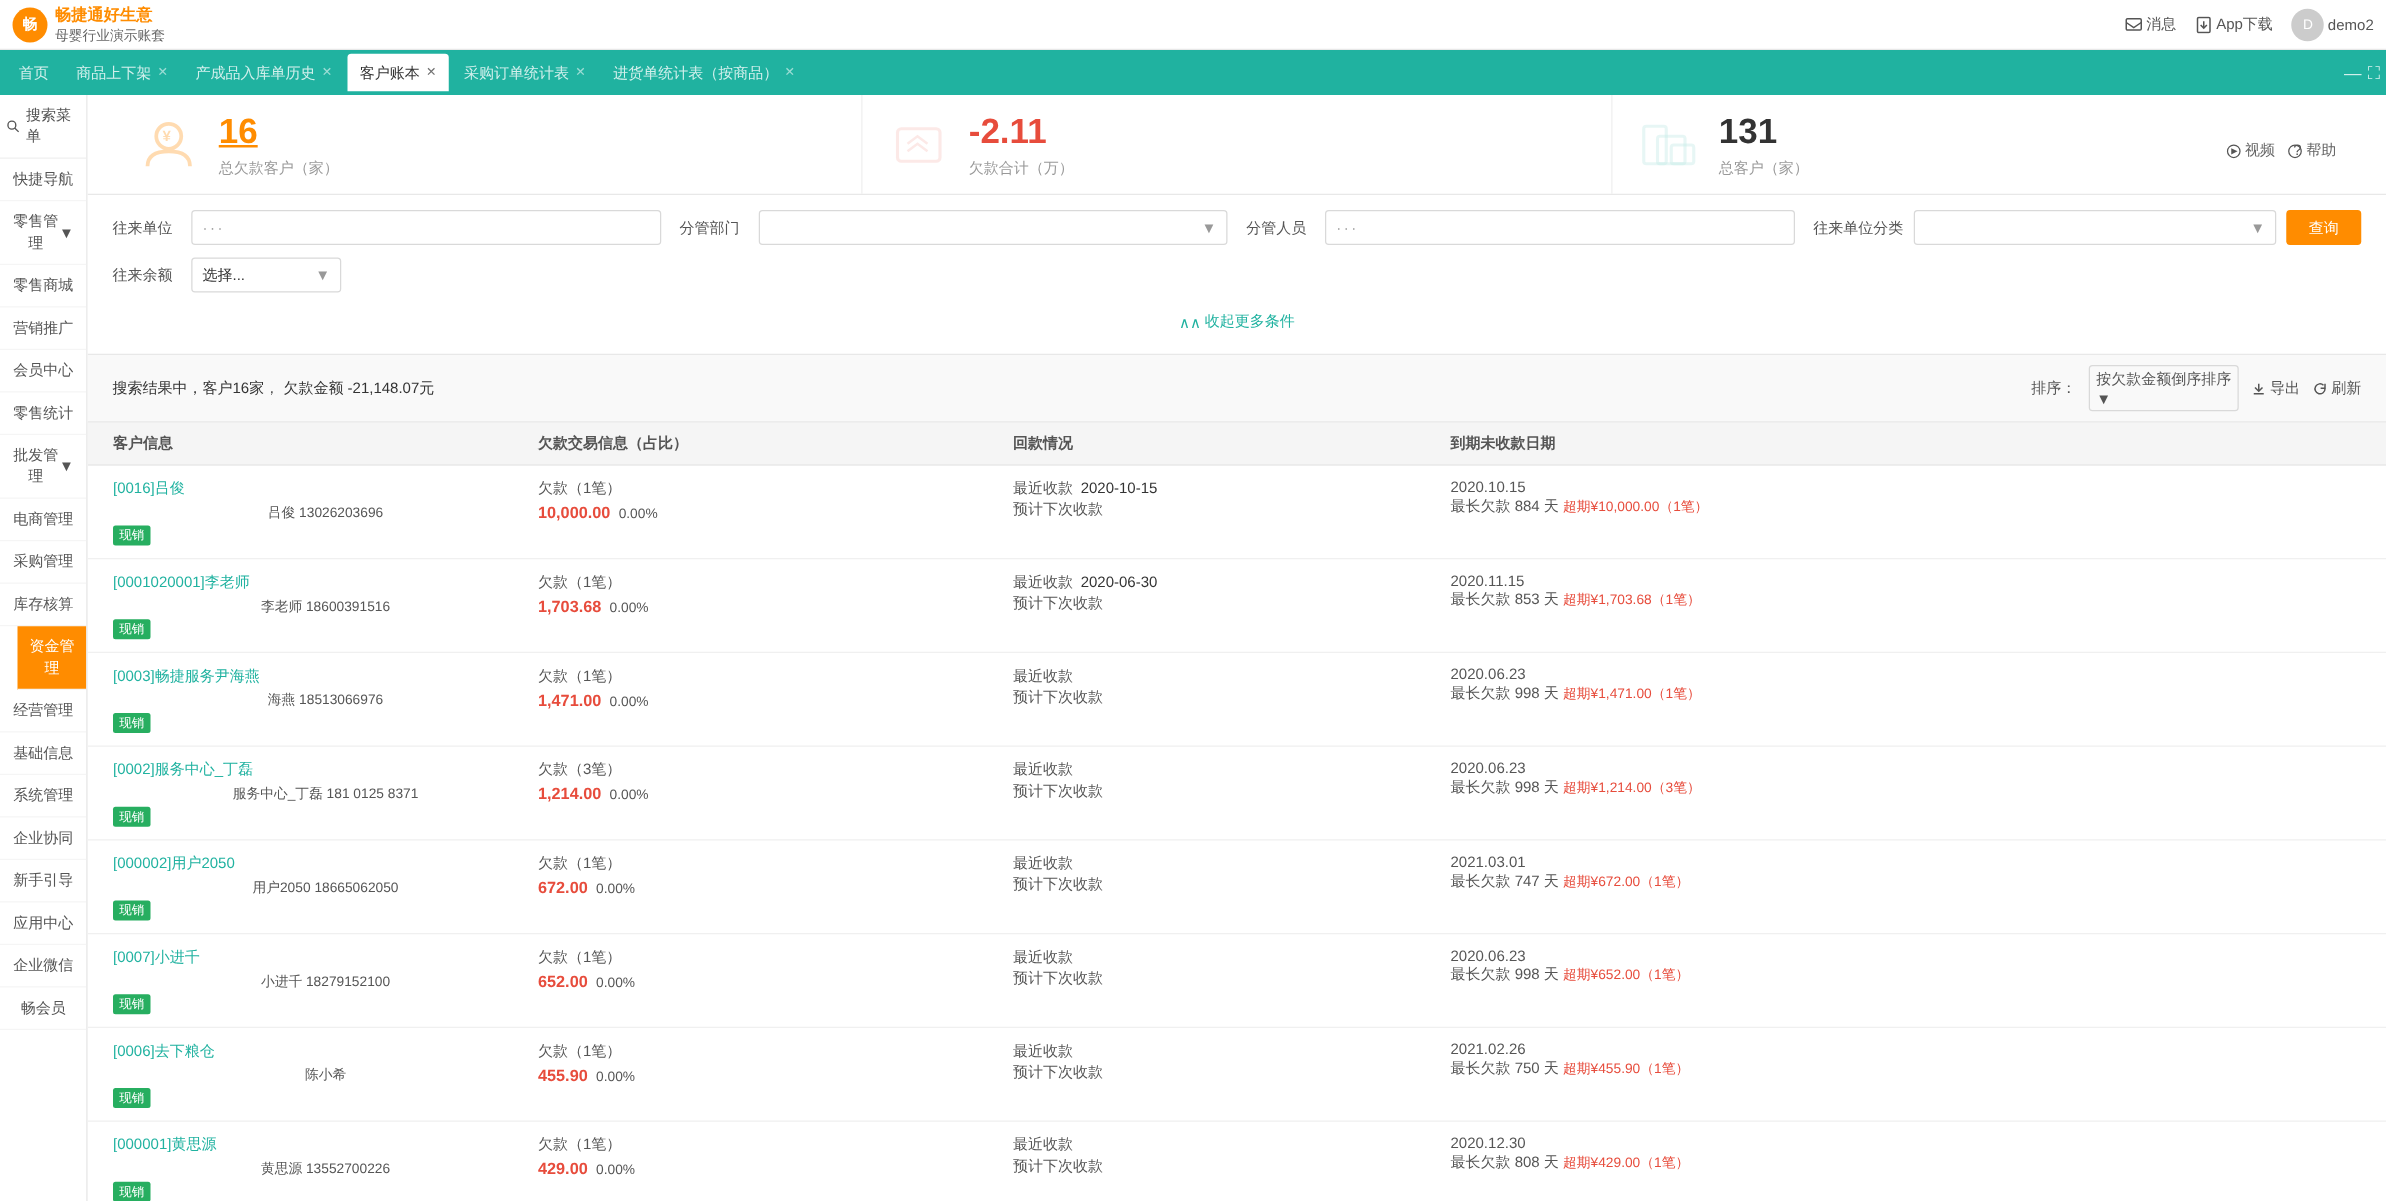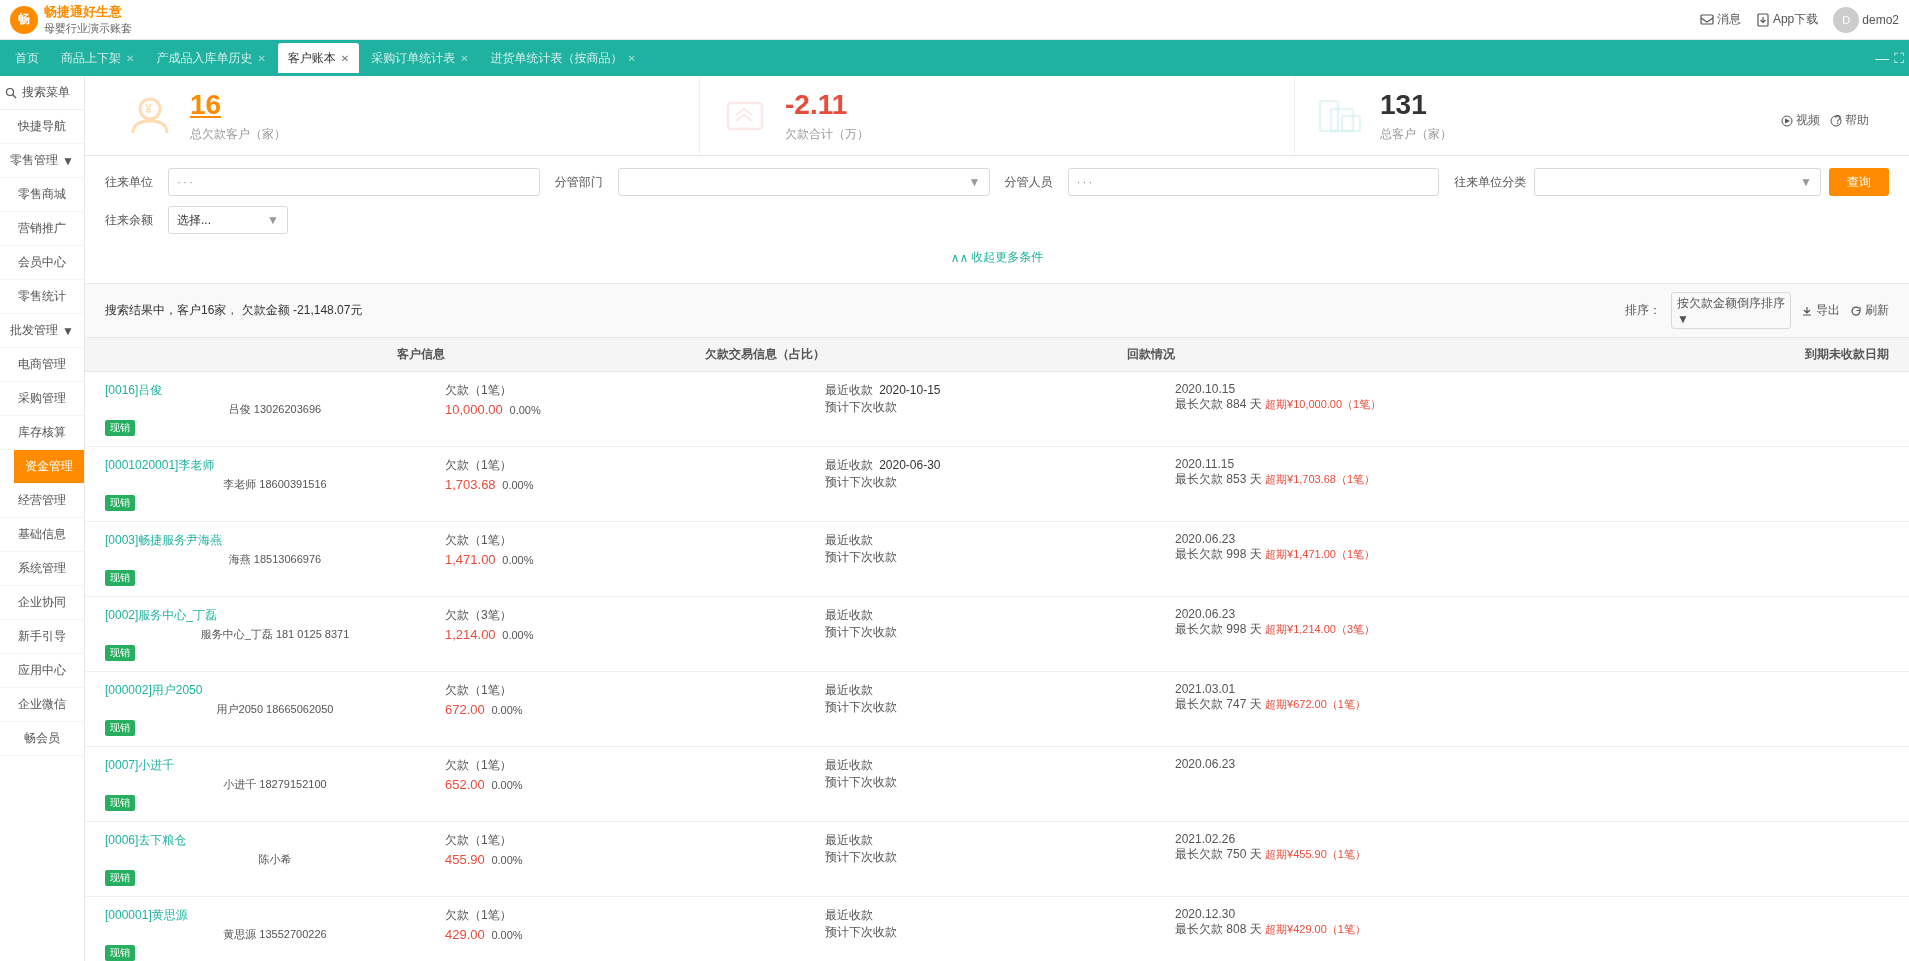--- a/index.html
+++ b/index.html
@@ -54,21 +54,21 @@
     .tab-bar-btn { cursor: pointer; font-size: 14px; color: rgba(255,255,255,0.8); }
 
     
     .main-layout {
       display: flex;
       height: calc(961px - 76px);
     }
 
     
     .sidebar {
-      width: 85px;
+      width: 70px;
       background: #fff;
       border-right: 1px solid #e8e8e8;
       display: flex;
       flex-direction: column;
       overflow-y: auto;
     }
     .sidebar-search {
       padding: 8px 5px;
       color: #555;
       cursor: pointer;
@@ -208,41 +208,40 @@
       grid-template-columns: 340px 380px 350px 1fr;
       background: #f5f5f5;
       padding: 8px 20px;
       border-bottom: 1px solid #e8e8e8;
       font-weight: bold;
       color: #555;
       font-size: 12px;
       position: sticky;
       top: 0;
       z-index: 10;
-      text-align: right;
     }
     .table-row {
       display: grid;
       grid-template-columns: 340px 380px 350px 1fr;
       padding: 10px 20px;
       border-bottom: 1px solid #f0f0f0;
       align-items: start;
     }
     .customer-code { color: #20b2a0; cursor: pointer; font-size: 12px; }
     .customer-phone { color: #555; font-size: 11px; margin-top: 3px; text-align: center; }
     .customer-tag {
       display: inline-block;
       background: #27ae60;
       color: white;
       font-size: 10px;
       padding: 1px 5px;
       border-radius: 2px;
       margin-top: 3px;
     }
-    .debt-amount { color: #e74c3c; font-size: 13px; font-weight: normal; cursor: pointer; }
+    .debt-amount { color: #e74c3c; font-size: 13px; font-weight: bold; cursor: pointer; }
     .debt-info { font-size: 11px; color: #555; margin-bottom: 3px; }
     .debt-percent { color: #555; font-size: 11px; }
     .recovery-info { font-size: 11px; color: #555; }
     .recovery-date { color: #333; }
     .overdue-info { font-size: 11px; color: #555; }
     .overdue-link { color: #e74c3c; cursor: pointer; font-size: 11px; }
     .overdue-days { color: #555; }
   </style>
 </head>
 <body>
@@ -630,20 +629,21 @@
         <div>
           <div class="debt-info"><span>欠款（1笔）</span></div>
           <div><span class="debt-amount">652.00</span>&nbsp;&nbsp;<span class="debt-percent">0.00%</span></div>
         </div>
         <div>
           <div class="recovery-info"><span>最近收款</span></div>
           <div class="recovery-info"><span>预计下次收款</span></div>
         </div>
         <div>
           <div class="overdue-info"><span>2020.06.23</span></div>
+          <div><span class="overdue-days">最长欠款 998 天</span>&nbsp;<span class="overdue-link">超期¥652.00（1笔）</span></div>
         </div>
       </div>
 
       <div class="table-row">
         <div>
           <div class="customer-code">[0006]去下粮仓</div>
           <div class="customer-phone">陈小希</div>
           <div class="customer-tag">现销</div>
         </div>
         <div>

